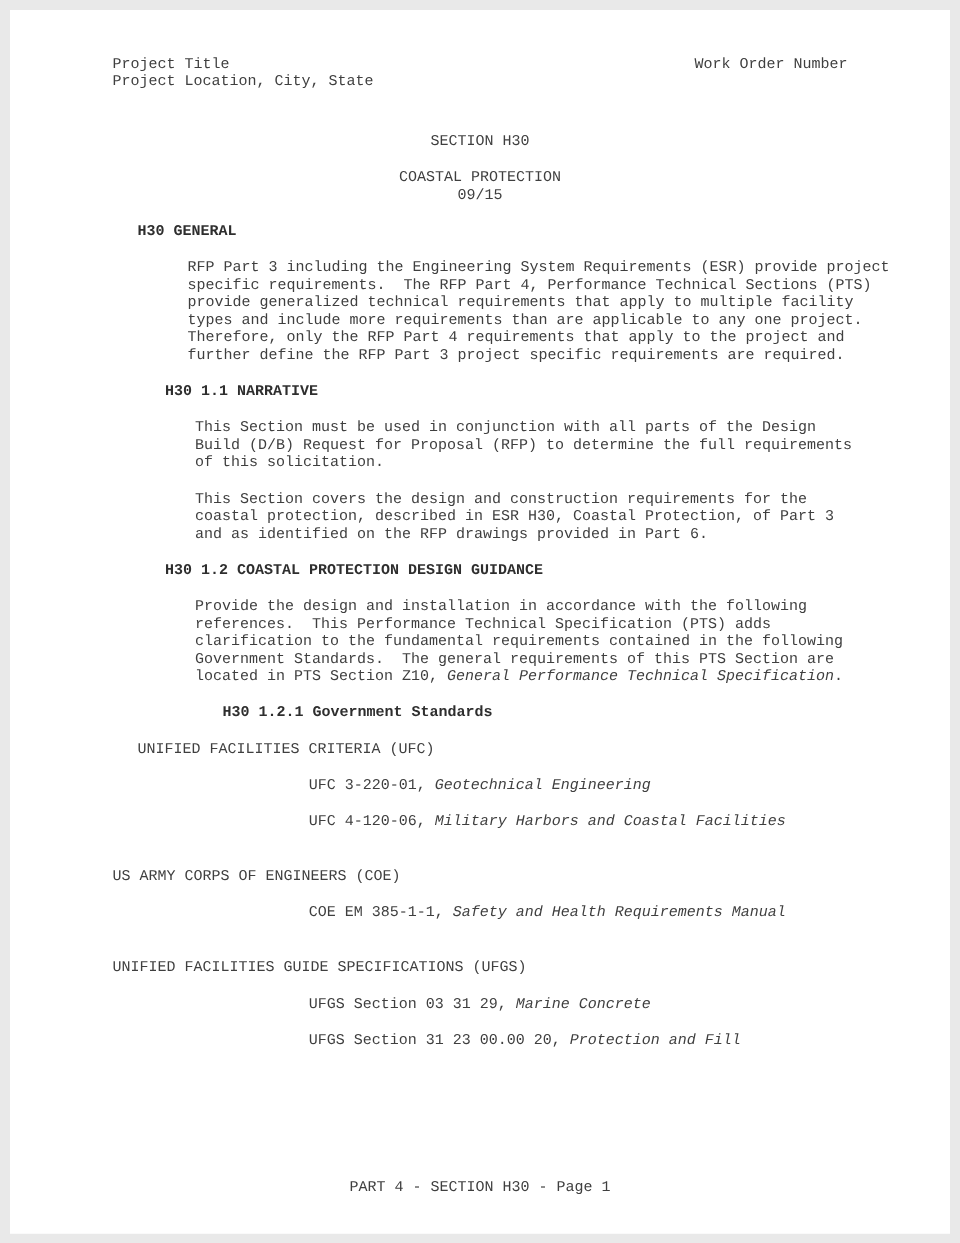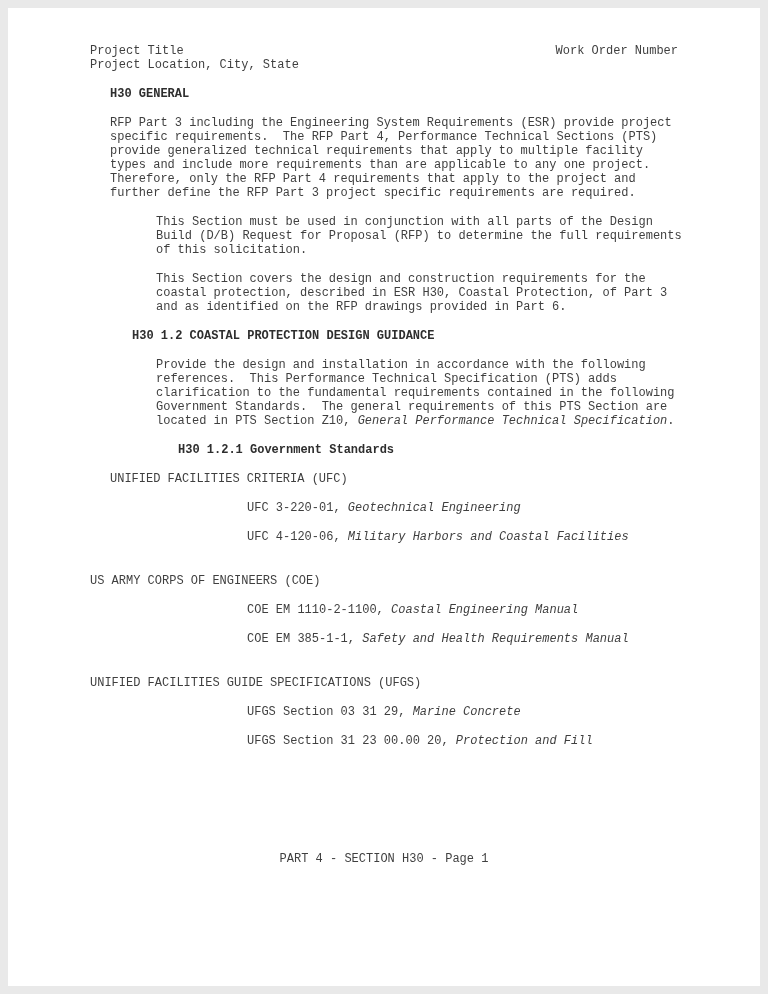--- a/index.html
+++ b/index.html
@@ -11,21 +11,21 @@
     width: 752px;
     min-height: 978px;
     margin: 8px auto;
     background: #ffffff;
     color: #3f3f3f;
     font-size: 12px;
     line-height: 14px;
     padding: 36px 82px 30px 82px;
     position: relative;
   }
-  .pre { white-space: pre-wrap; }
+  .pre { white-space: pre-wrap; margin-left: 40px; }
   .header-row {
     display: flex;
     justify-content: space-between;
     align-items: flex-start;
     width: 588px;
     gap: 20px;
   }
   .center { text-align: center; width: 588px; }
   .title-block { margin-top: 34px; }
   .mt { margin-top: 15px; }
@@ -48,42 +48,47 @@
 <div class="page">
 
   <div class="header-row">
     <div>
       <div>Project Title</div>
       <div>Project Location, City, State</div>
     </div>
     <div>Work Order Number</div>
   </div>
 
+  <div class="title-block">
+    <div class="center">SECTION H30</div>
+    <div class="center mt">COASTAL PROTECTION</div>
+    <div class="center">09/15</div>
+  </div>
 
   <div class="block bold">H30 GENERAL</div>
 
   <p class="block pre w-full">RFP Part 3 including the Engineering System Requirements (ESR) provide project specific requirements.  The RFP Part 4, Performance Technical Sections (PTS) provide generalized technical requirements that apply to multiple facility types and include more requirements than are applicable to any one project. Therefore, only the RFP Part 4 requirements that apply to the project and further define the RFP Part 3 project specific requirements are required.</p>
 
+  <div class="block bold ind1">H30 1.1 NARRATIVE</div>
 
   <p class="block pre ind2 w-body">This Section must be used in conjunction with all parts of the Design Build (D/B) Request for Proposal (RFP) to determine the full requirements of this solicitation.</p>
 
   <p class="block pre ind2 w-body">This Section covers the design and construction requirements for the coastal protection, described in ESR H30, Coastal Protection, of Part 3 and as identified on the RFP drawings provided in Part 6.</p>
 
   <div class="block bold ind1">H30 1.2 COASTAL PROTECTION DESIGN GUIDANCE</div>
 
   <p class="block pre ind2 w-body"><span>Provide the design and installation in accordance with the following references.  This Performance Technical Specification (PTS) adds clarification to the fundamental requirements contained in the following Government Standards.  The general requirements of this PTS Section are located in PTS Section Z10, </span><em>General Performance Technical Specification</em><span>.</span></p>
 
   <div class="block bold ind3">H30 1.2.1 Government Standards</div>
 
   <div class="block ind4">UNIFIED FACILITIES CRITERIA (UFC)</div>
   <p class="block ind5"><span>UFC 3-220-01, </span><em>Geotechnical Engineering</em></p>
   <p class="block ind5"><span>UFC 4-120-06, </span><em>Military Harbors and Coastal Facilities</em></p>
 
   <div class="group-gap ind4">US ARMY CORPS OF ENGINEERS (COE)</div>
-  <p class="block ind5"><span>COE EM 1110-2-1100, </span><em>Coastal Engineering Manual</em></p>
   <p class="block ind5"><span>COE EM 385-1-1, </span><em>Safety and Health Requirements Manual</em></p>
 
   <div class="group-gap ind4">UNIFIED FACILITIES GUIDE SPECIFICATIONS (UFGS)</div>
   <p class="block ind5"><span>UFGS Section 03 31 29, </span><em>Marine Concrete</em></p>
   <p class="block ind5"><span>UFGS Section 31 23 00.00 20, </span><em>Protection and Fill</em></p>
 
   <div class="center footer">PART 4 - SECTION H30 - Page 1</div>
 
 </div>
 

